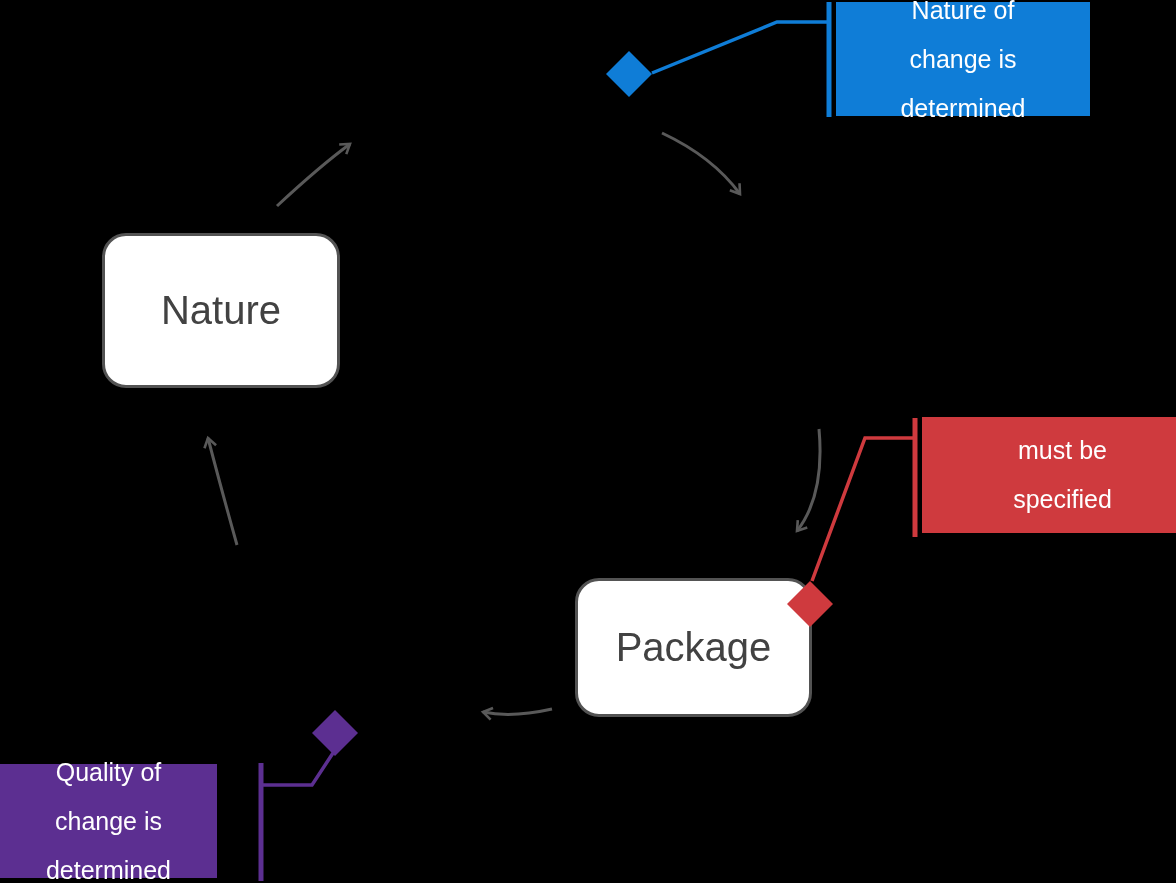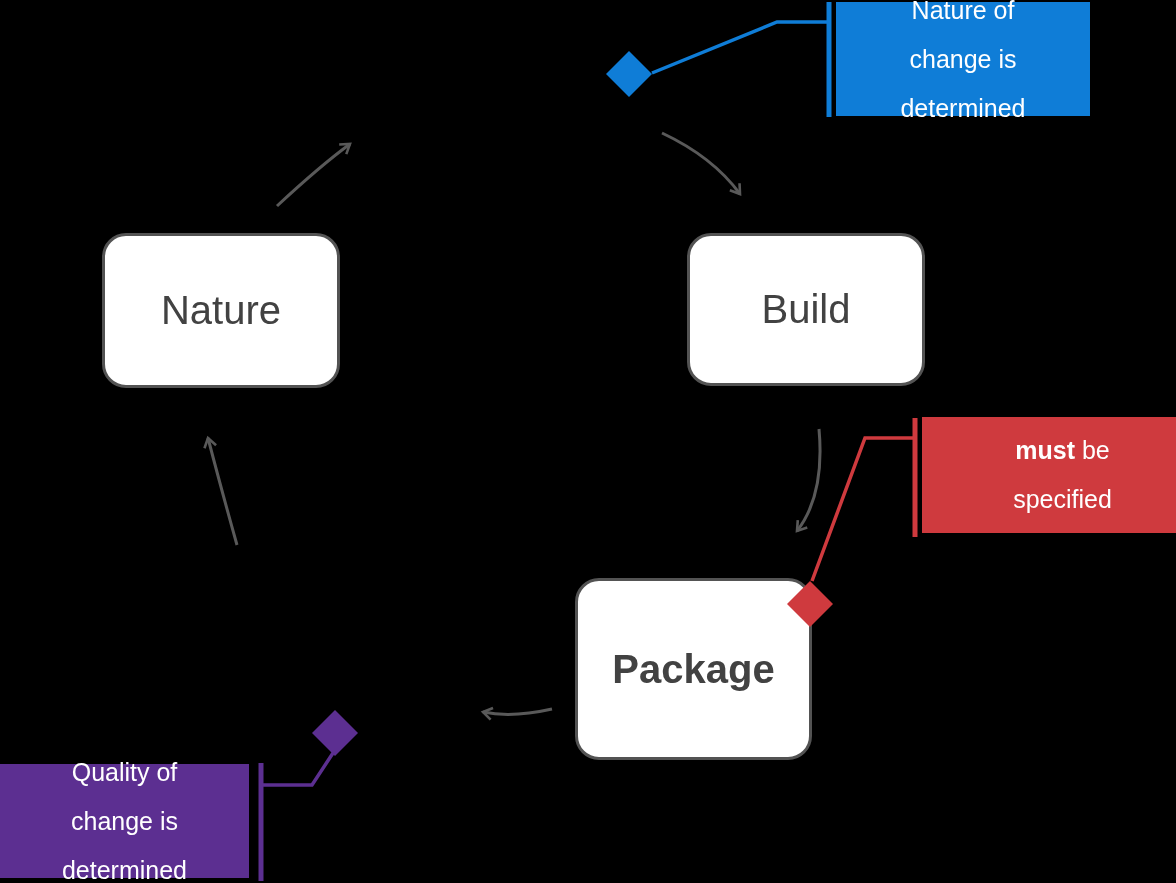--- a/index.html
+++ b/index.html
@@ -22,58 +22,55 @@
     text-align: center;
     color: #424242;
     font-size: 40px;
     line-height: 1.22;
     box-sizing: border-box;
     z-index: 2;
   }
   .node-make-changes { left: 398px; top: 19px;  width: 234px; height: 156px; }
   .node-build        { left: 687px; top: 233px; width: 238px; height: 153px; }
   .node-release      { left: 102px; top: 233px; width: 238px; height: 155px; }
-  .node-package      { left: 575px; top: 578px; width: 237px; height: 182px; font-weight: bold; }
+  .node-package      { left: 575px; top: 578px; width: 237px; height: 139px; }
   .node-validation   { left: 212px; top: 578px; width: 238px; height: 155px; }
 
   .callout {
     position: absolute;
     color: #ffffff;
     display: flex;
     flex-direction: column;
     align-items: center;
     justify-content: center;
     text-align: center;
     font-size: 25px;
     line-height: 29px;
     z-index: 3;
     box-sizing: border-box;
     gap: 20px;
   }
-  .callout .bold { font-weight: bold; }
+  .callout .bold { font-weight: normal; }
   .callout-blue   { left: 836px; top: 2px;   width: 254px; height: 114px; background: #0f7dd7; }
   .callout-red    { left: 922px; top: 417px; width: 281px; height: 116px; background: #cf3a3e; }
-  .callout-purple { left: 0px;   top: 764px; width: 249px; height: 114px; background: #5c2f91; }
+  .callout-purple { left: 0px;   top: 764px; width: 217px; height: 114px; background: #5c2f91; }
 
   .overlay {
     position: absolute;
     left: 0; top: 0;
     width: 1176px; height: 883px;
     z-index: 5;
     pointer-events: none;
   }
 </style>
 </head>
 <body>
 
 <div class="canvas">
 
-  <div class="node node-build">
-    <span>Build</span>
-  </div>
   <div class="node node-release">
     <span>Nature</span>
   </div>
   <div class="node node-package">
     <span>Package</span>
   </div>
 
   <div class="callout callout-blue">
     <div>Nature of</div>
     <div>change is</div>

